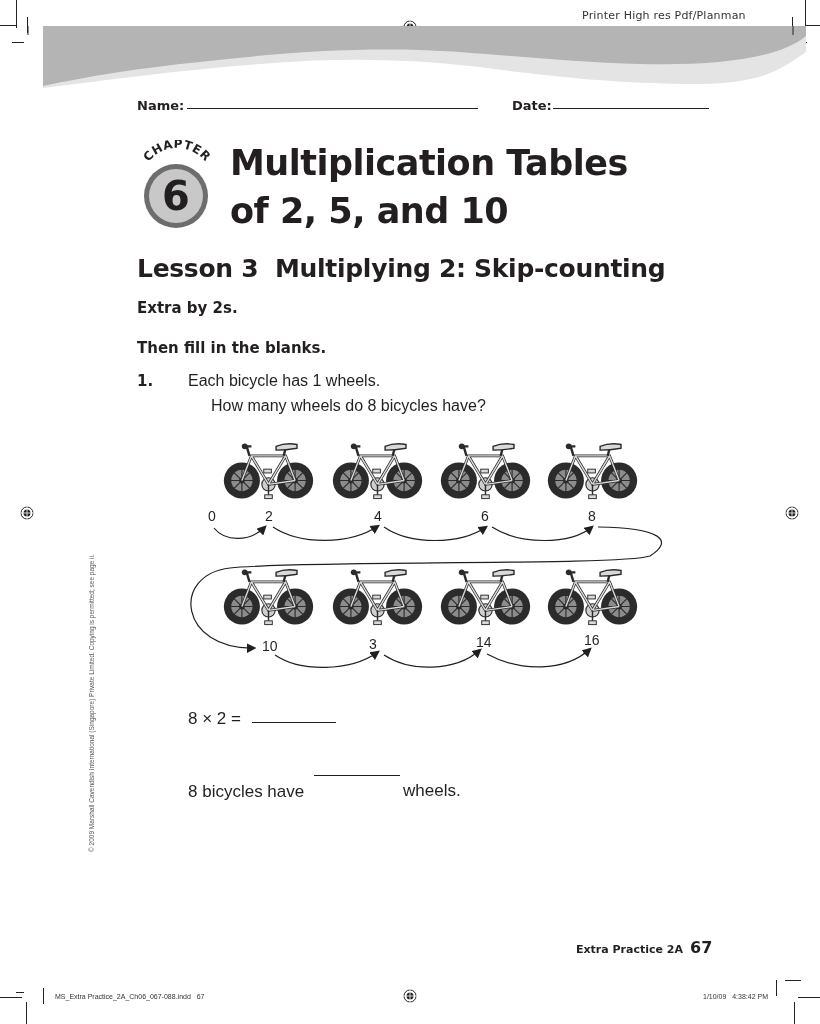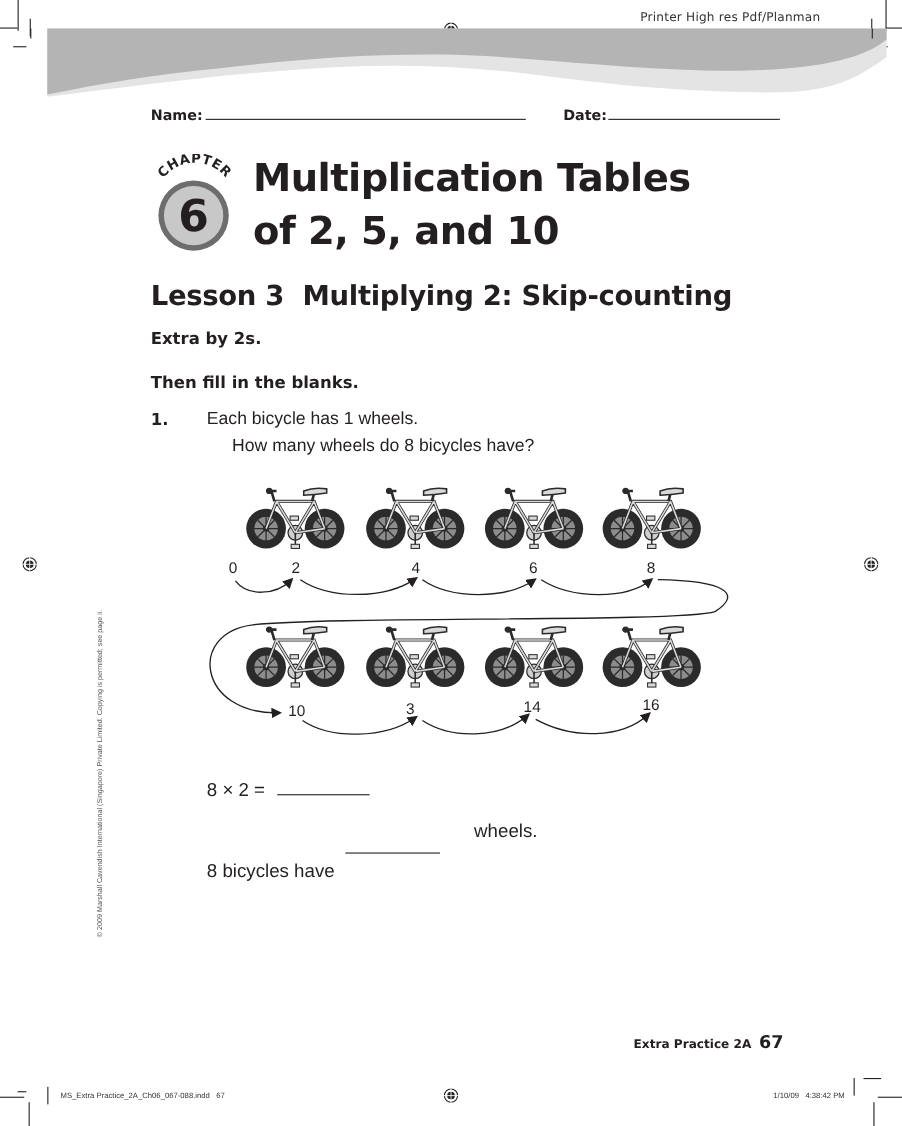--- a/index.html
+++ b/index.html
@@ -179,20 +179,20 @@
 <div class="abs num" style="left:262px;top:638px;">10</div>
 <div class="abs num" style="left:369px;top:636px;">3</div>
 <div class="abs num" style="left:476px;top:634px;">14</div>
 <div class="abs num" style="left:584px;top:632px;">16</div>
 
 <div class="abs eq" style="left:188px;top:709px;">8 × 2 =</div>
 <div class="line" style="left:252px;top:722px;width:84px;"></div>
 
 <div class="abs eq" style="left:188px;top:782px;">8 bicycles have</div>
 <div class="line" style="left:314px;top:775px;width:86px;"></div>
-<div class="abs eq" style="left:403px;top:746px;margin-left:28px;">wheels.</div>
+<div class="abs eq" style="left:403px;top:781px;">wheels.</div>
 
 <div class="abs copyright" style="left:88px;top:852px;">© 2009 Marshall Cavendish International (Singapore) Private Limited. Copying is permitted; see page ii.</div>
 
 <div class="abs" style="left:576px;top:943px;font-weight:bold;font-size:11px;">Extra Practice 2A</div>
 <div class="abs" style="left:690px;top:938px;font-weight:bold;font-size:16px;">67</div>
 <div class="abs footer-meta" style="left:55px;top:993px;white-space:pre;">MS_Extra Practice_2A_Ch06_067-088.indd   67</div>
 <div class="abs footer-meta" style="left:703px;top:993px;white-space:pre;">1/10/09   4:38:42 PM</div>
 
 </body></html>

